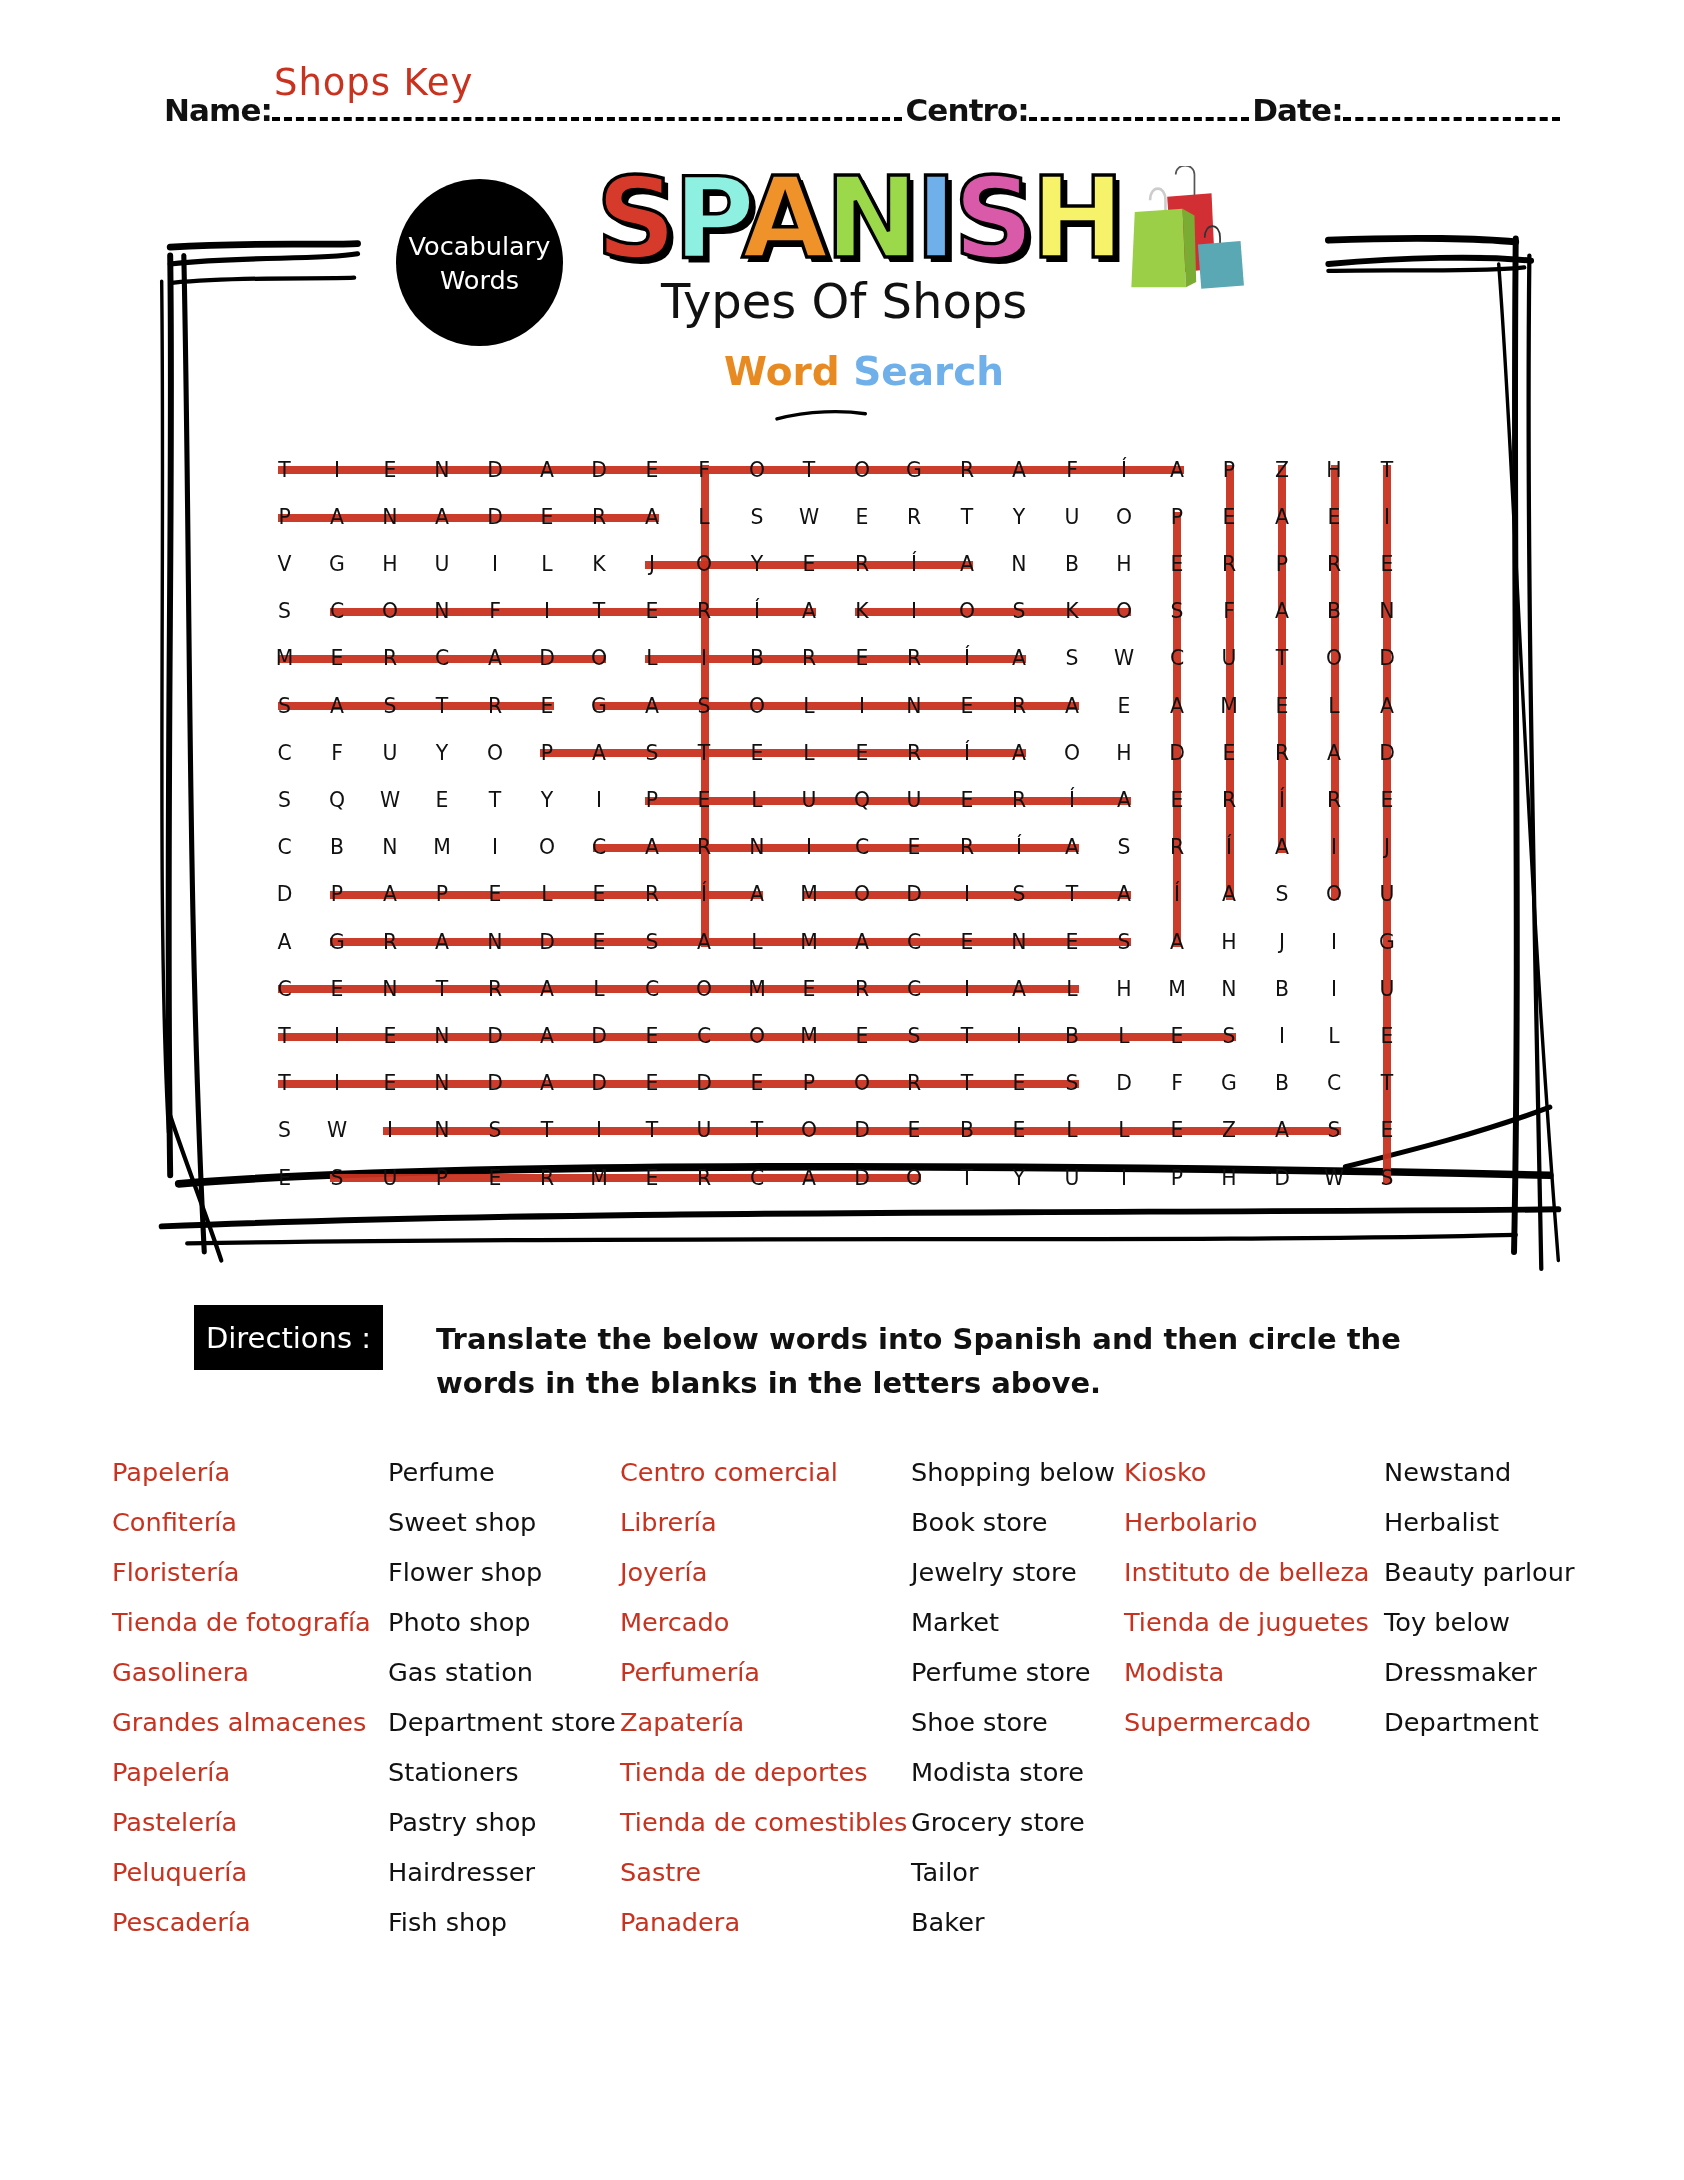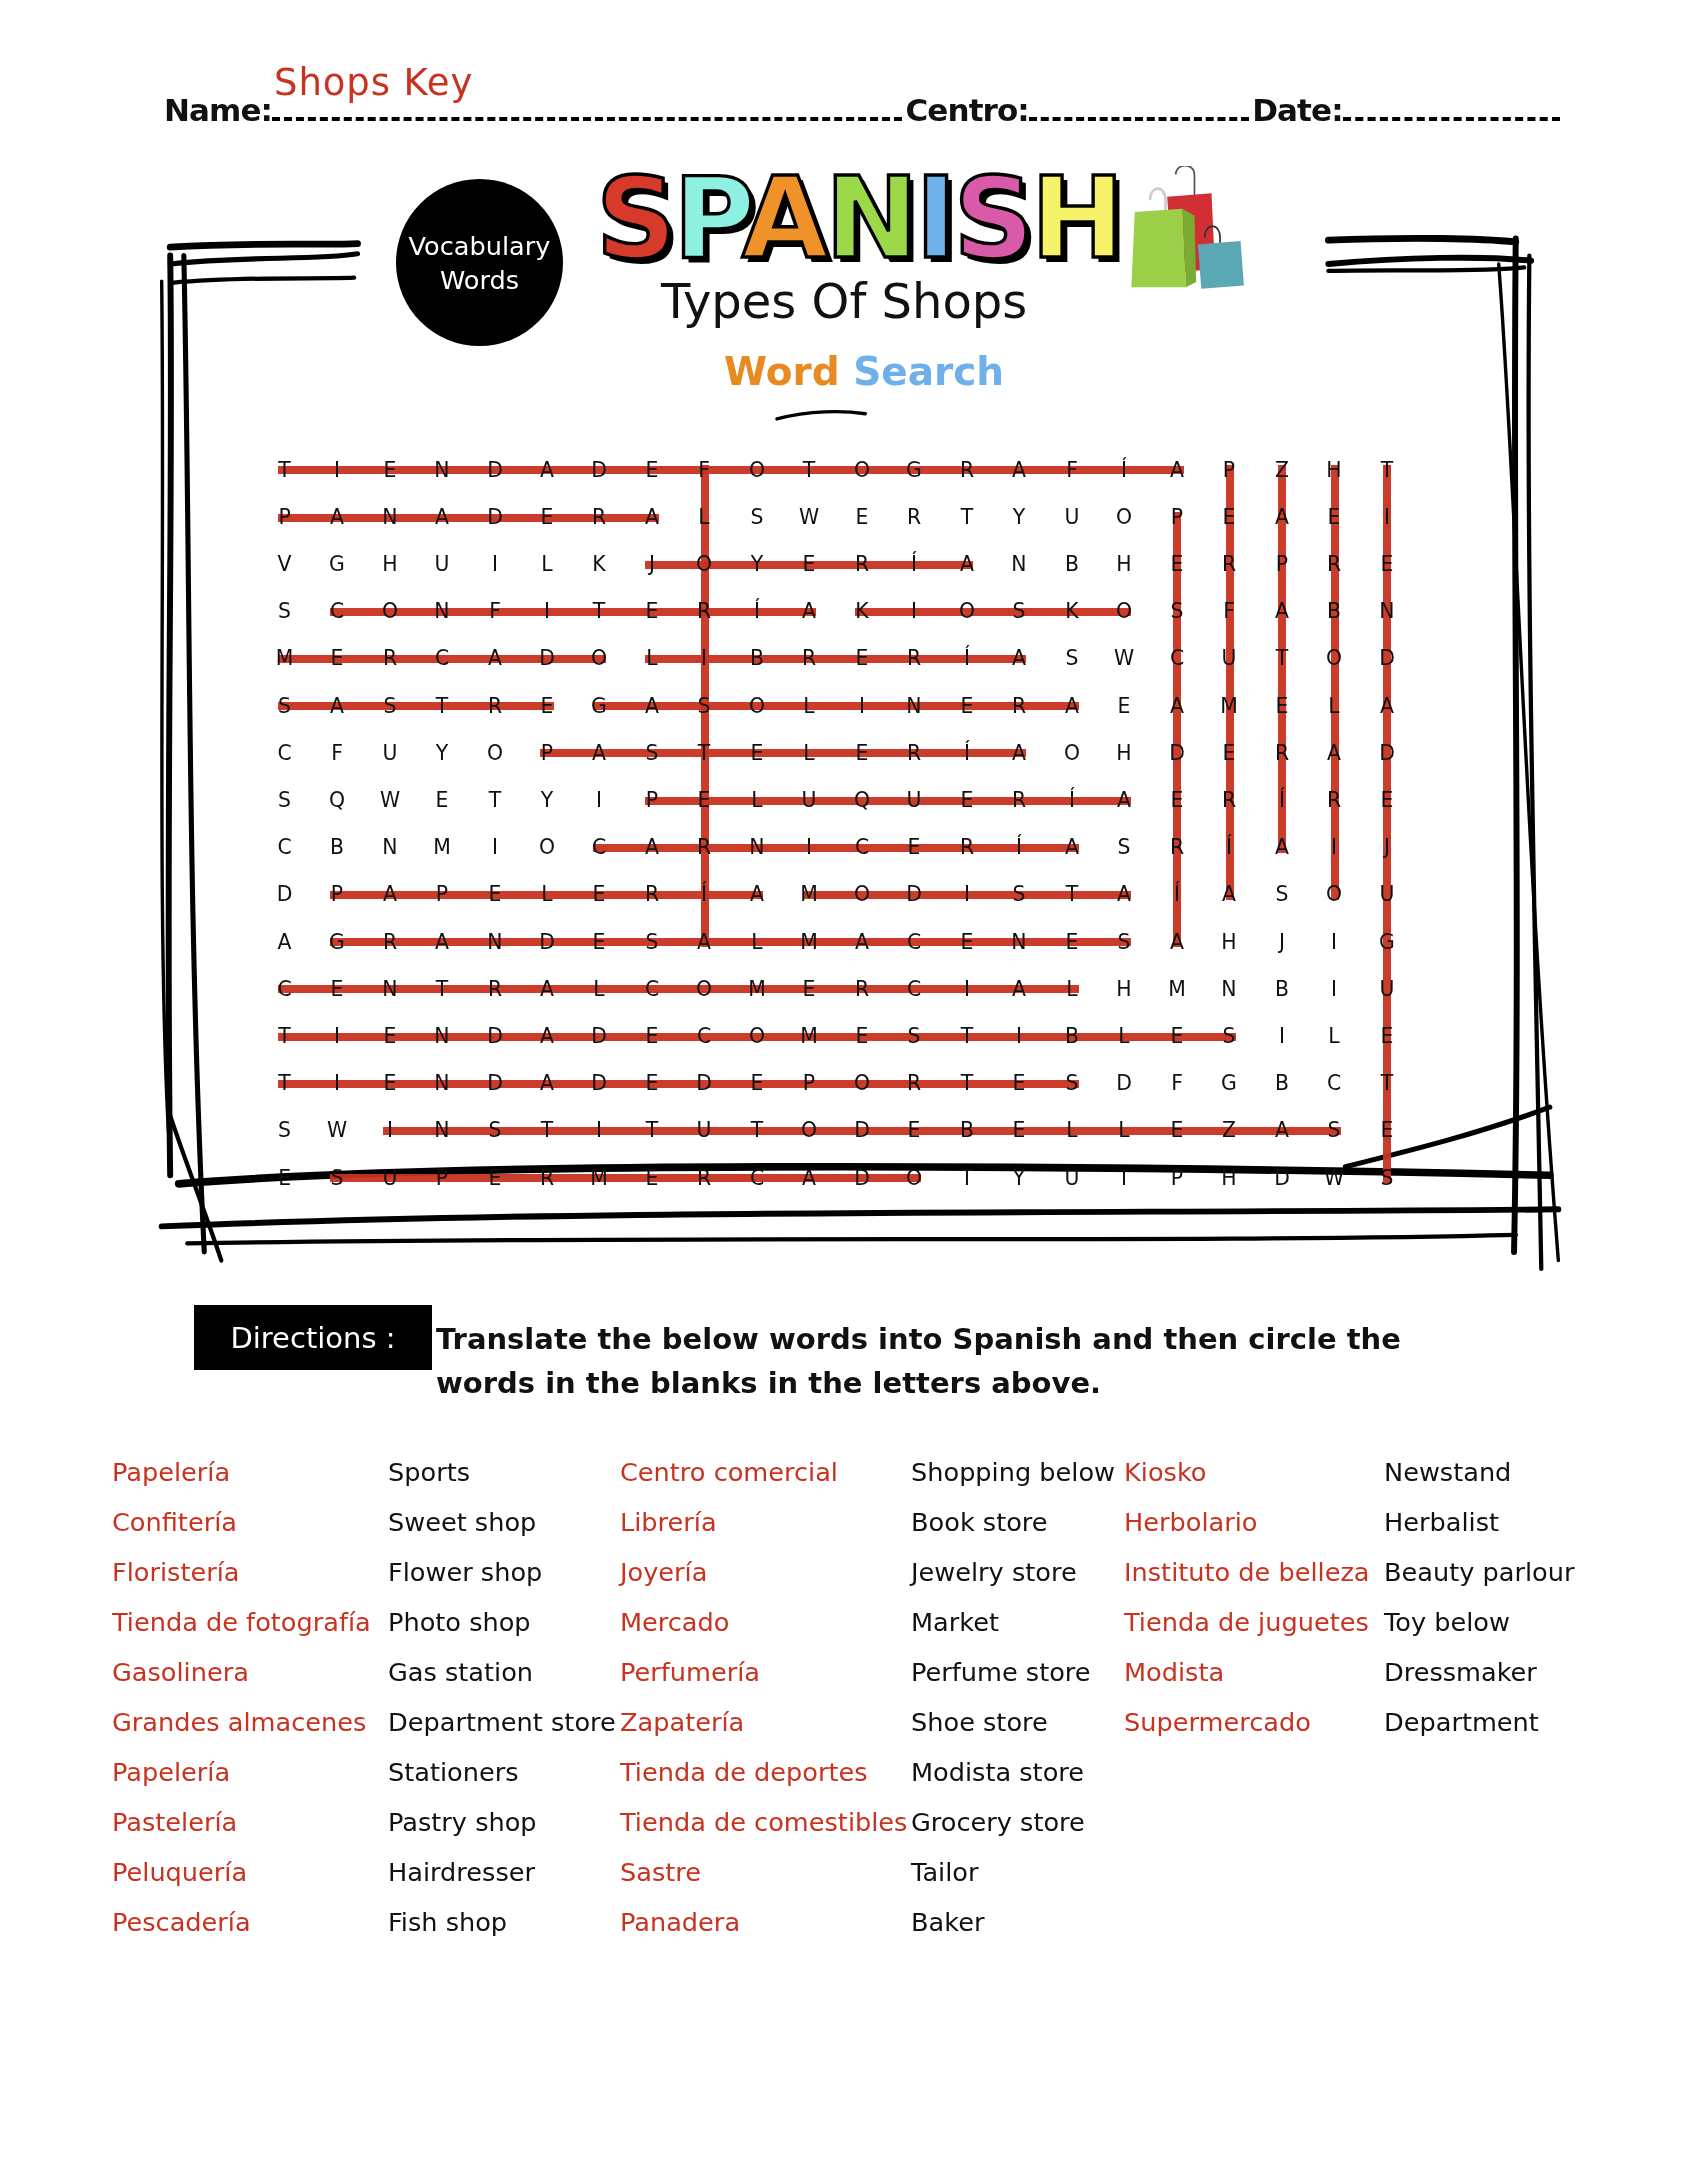--- a/index.html
+++ b/index.html
@@ -24,21 +24,21 @@
   .word-search .w2 { color: #6fb0ea; }
   .ws-underline { position: absolute; left: 775px; top: 407px; }
 
   .bags { position: absolute; left: 1116px; top: 166px; }
 
   .grid { position: absolute; left: 271px; top: 451px; width: 1175px; height: 758px; }
   .cell { position: absolute; width: 34px; margin-left: -17px; text-align: center; font-size: 20.4px; font-family: "DejaVu Sans", sans-serif; line-height: 34px; }
   .hl { position: absolute; height: 7.7px; background: #c8321f; opacity: 0.95; }
   .vl { position: absolute; width: 7.7px; background: #c8321f; opacity: 0.95; }
 
-  .directions-box { position: absolute; left: 194px; top: 1305px; width: 238px; height: 65px; background: #000; color: #fff; font-size: 29px; display: flex; align-items: center; justify-content: center; }
+  .directions-box { position: absolute; left: 194px; top: 1305px; width: 189px; height: 65px; background: #000; color: #fff; font-size: 29px; display: flex; align-items: center; justify-content: center; }
   .directions-text { position: absolute; left: 436px; top: 1317px; width: 988px; font-size: 29px; line-height: 44px; font-weight: bold; }
 
   .vocab { position: absolute; top: 1448px; left: 0; width: 1685px; }
   .vocab-col { position: absolute; top: 0; }
   .vocab-item { height: 50px; line-height: 49px; font-size: 25.6px; white-space: nowrap; }
   .es { color: #c8321f; }
   .en { color: #111; }
 </style>
 </head>
 <body>
@@ -490,21 +490,21 @@
       <div class="vocab-item es">Floristería</div>
       <div class="vocab-item es">Tienda de fotografía</div>
       <div class="vocab-item es">Gasolinera</div>
       <div class="vocab-item es">Grandes almacenes</div>
       <div class="vocab-item es">Papelería</div>
       <div class="vocab-item es">Pastelería</div>
       <div class="vocab-item es">Peluquería</div>
       <div class="vocab-item es">Pescadería</div>
     </div>
   <div class="vocab-col" style="left:388px" id="c1en">
-      <div class="vocab-item en">Sports</div>
+      <div class="vocab-item en">Perfume</div>
       <div class="vocab-item en">Sweet shop</div>
       <div class="vocab-item en">Flower shop</div>
       <div class="vocab-item en">Photo shop</div>
       <div class="vocab-item en">Gas station</div>
       <div class="vocab-item en">Department store</div>
       <div class="vocab-item en">Stationers</div>
       <div class="vocab-item en">Pastry shop</div>
       <div class="vocab-item en">Hairdresser</div>
       <div class="vocab-item en">Fish shop</div>
     </div>

